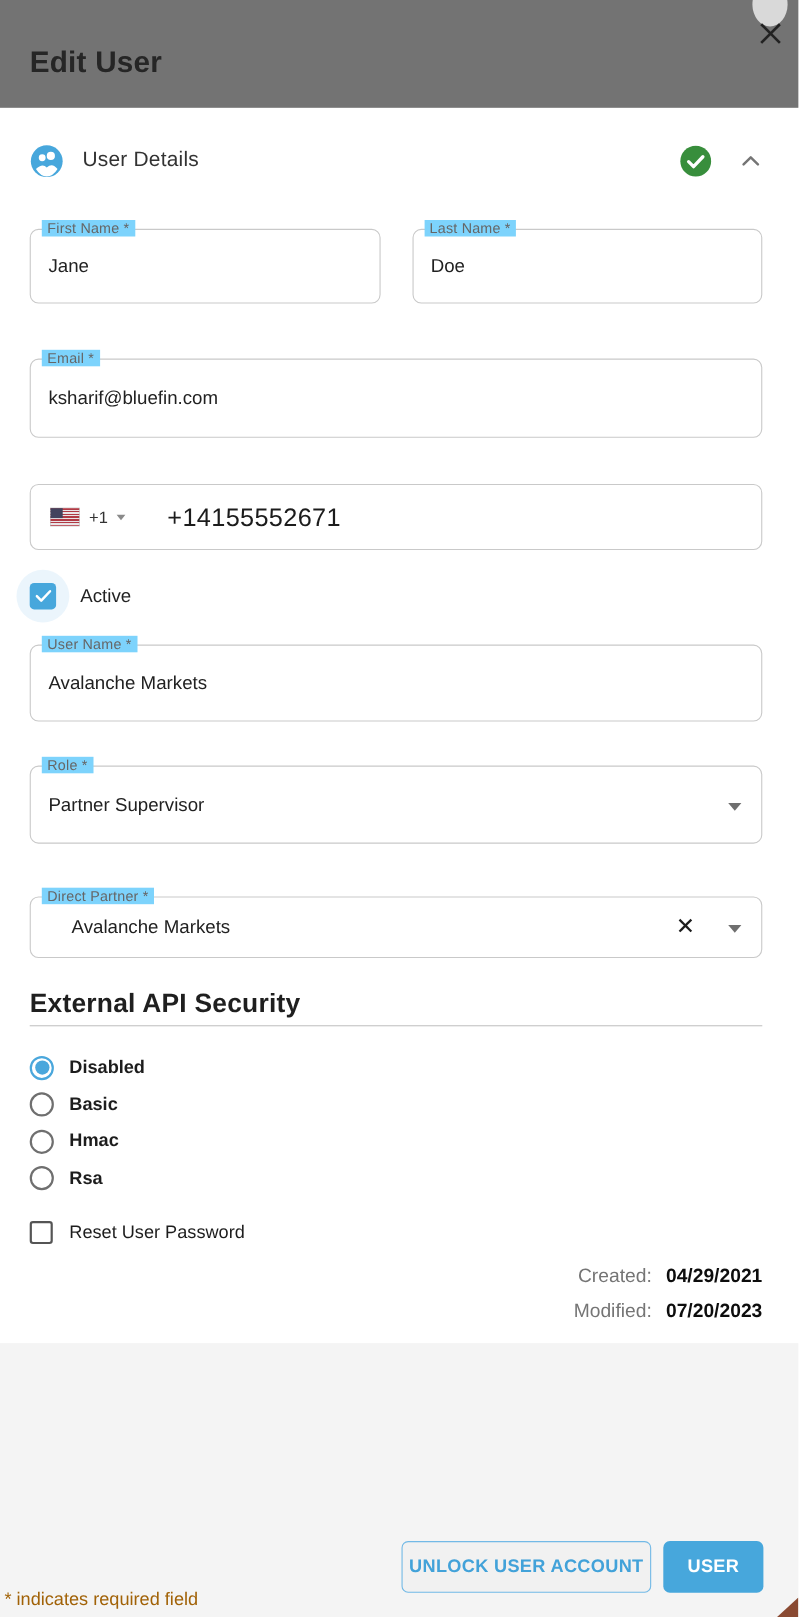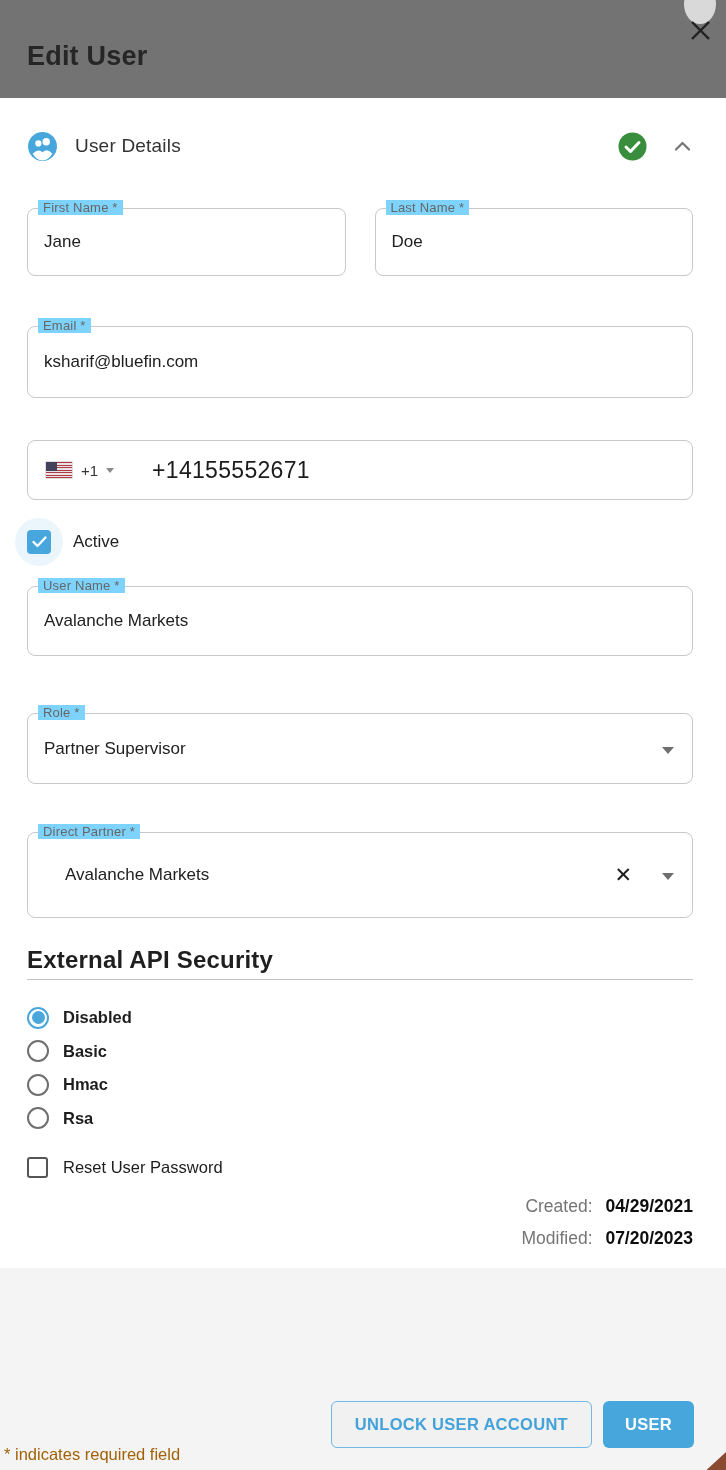--- a/index.html
+++ b/index.html
@@ -50,22 +50,22 @@
     font-size:17px; color:#212121; background:#fff;
   }
   .field-label {
     position:absolute; top:-9px; left:10px; background:#7dd3fc;
     padding:0 5px; font-size:13px; color:#666666; letter-spacing:0.2px;
   }
   .name-row { display:flex; gap:29px; margin-top:40px; }
   .name-row .field { flex:1; height:68px; }
   .field-email { margin-top:50px; height:72px; }
   .field-username { margin-top:20px; height:70px; }
-  .field-role { margin-top:57px; height:71px; }
-  .field-partner { margin-top:48px; height:86px;padding-left:37px; }
+  .field-role { margin-top:40px; height:71px; }
+  .field-partner { margin-top:48px; height:56px;padding-left:37px; }
 
   
   .field-phone { margin-top:42px; height:60px; padding:0 18px; }
   .flag {
     width:26px; height:16px; position:relative; flex:0 0 auto;
     background:repeating-linear-gradient(180deg,#b03a45 0 1.25px,#e9e3e6 1.25px 2.5px);
     box-shadow:0 0 0 0.5px #bbb;
   }
   .flag::after {
     content:""; position:absolute; left:0; top:0; width:11px; height:8.5px;
@@ -133,21 +133,21 @@
   .meta-value { color:#0d0d0d; font-weight:700; margin-left:8px; }
 
   
   .dialog-footer { flex:1 1 auto; background:#f4f4f4; position:relative; }
   .footer-buttons {
     position:absolute; right:32px; bottom:22px; display:flex; gap:11px;
   }
   .btn { border-radius:6px; font-family:inherit; font-weight:700; font-size:16.5px;
     letter-spacing:0.3px; cursor:pointer; height:47px; display:flex; align-items:center; justify-content:center; }
   .btn-unlock {
-    background:#f1f1f1; border:1px solid #72b9e6; color:#42a2d9; padding:0 23px;
+    background:#f1f1f1; border:1px solid #72b9e6; color:#42a2d9; padding:0 6px;
   }
   .btn-save {
     background:#47a7dc; border:none; color:#ffffff; width:91px;
   }
   .required-note {
     position:absolute; left:4px; bottom:6px; font-size:16.5px; color:#a16207;
   }
   .corner-artifact {
     position:absolute; right:0; bottom:0; width:23px; height:18px;
     background:#8a4a32; clip-path:polygon(100% 0, 100% 100%, 15% 100%);

